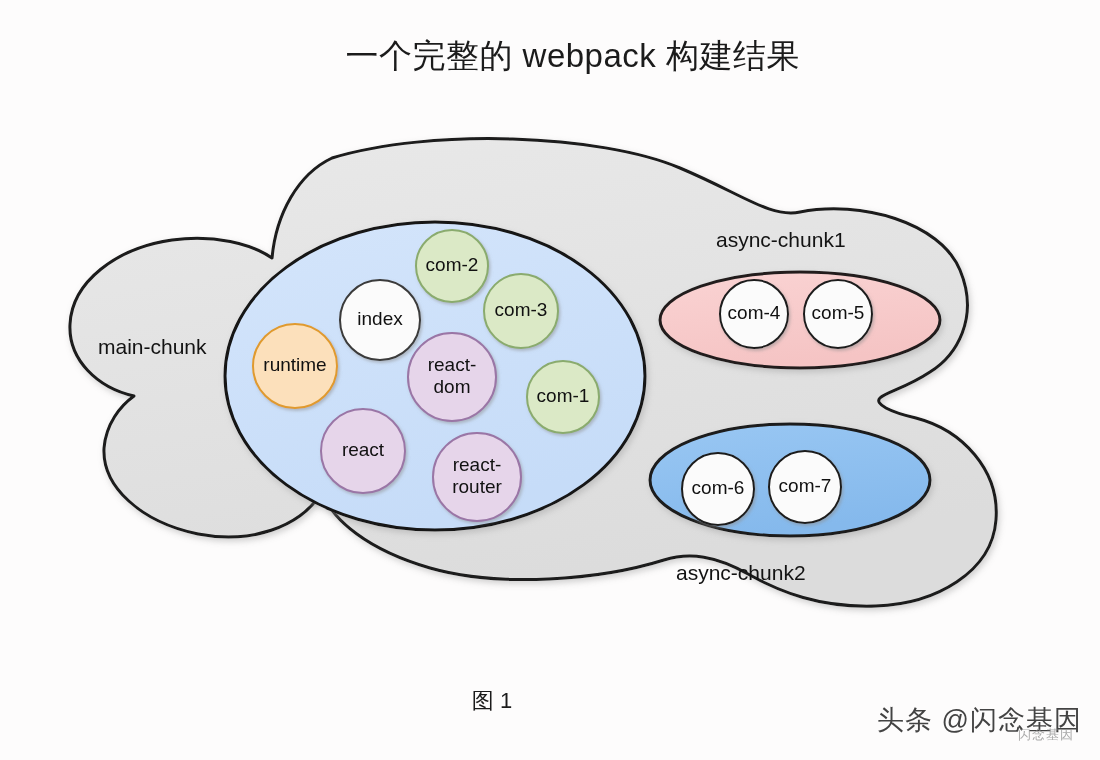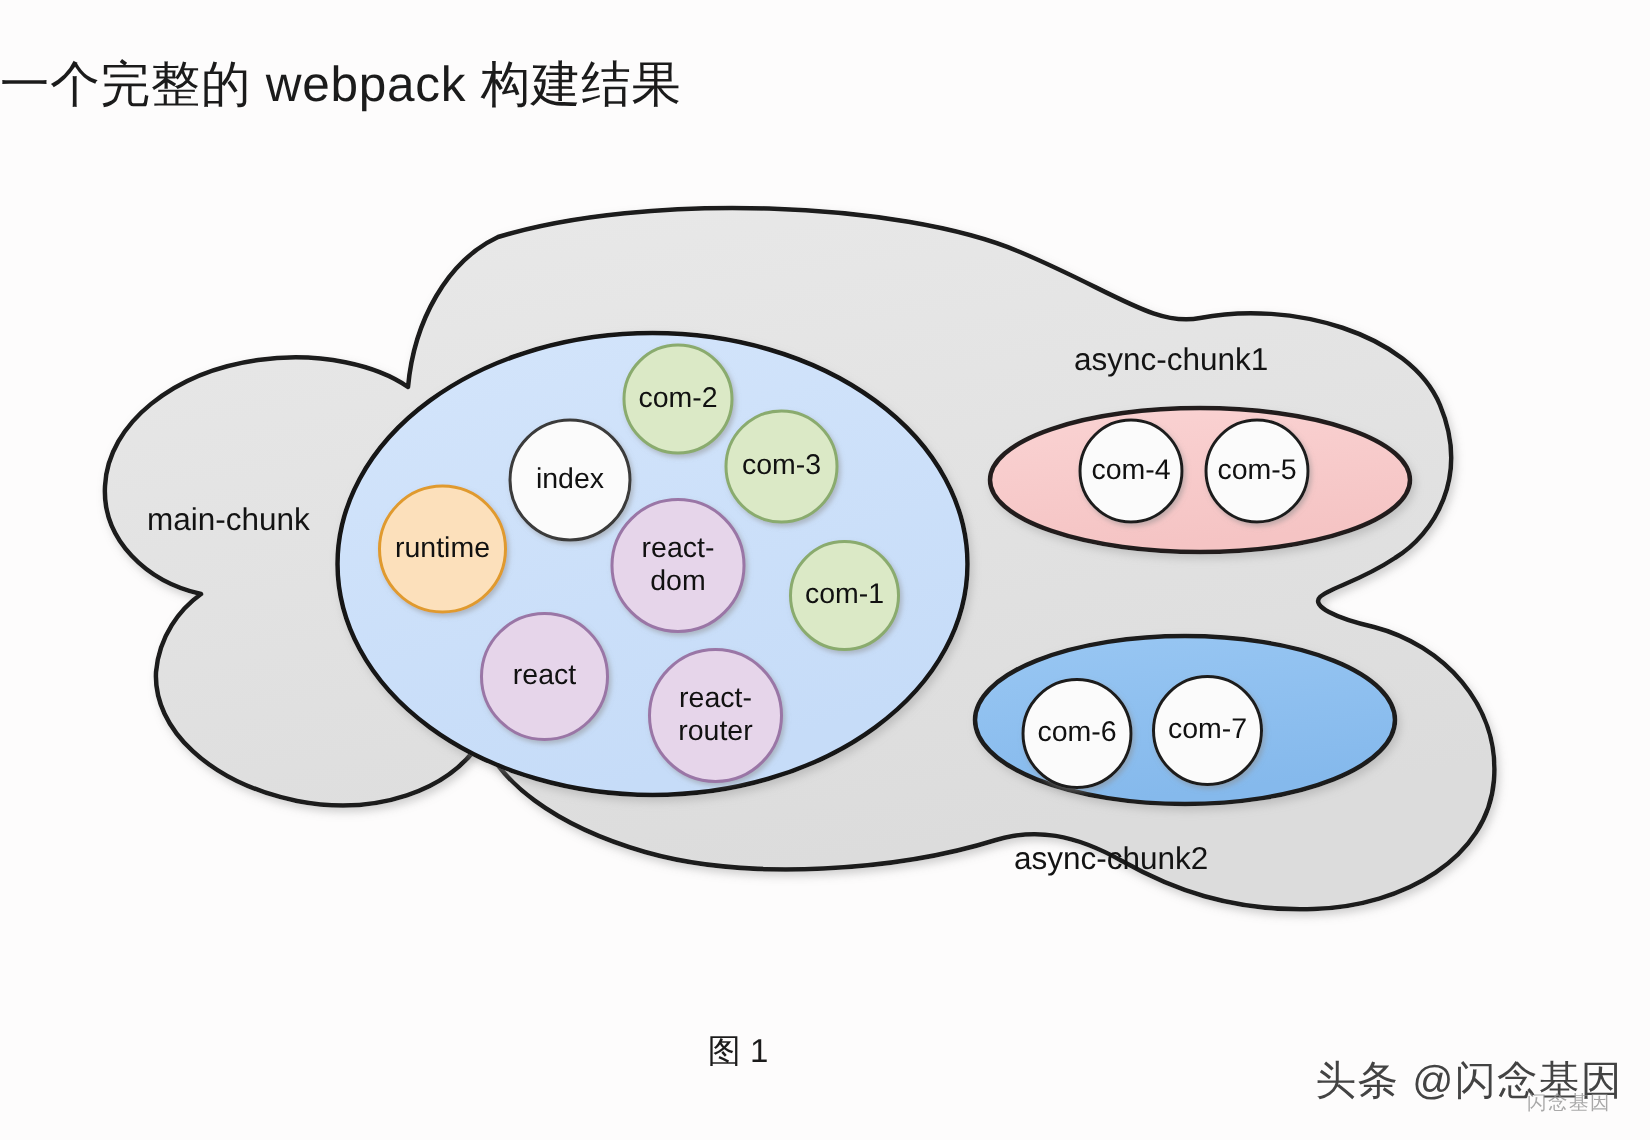--- a/index.html
+++ b/index.html
@@ -20,21 +20,21 @@
     position: absolute;
     inset: 0;
     width: 1100px;
     height: 760px;
   }
   .diagram-title {
     position: absolute;
     left: 0;
     top: 34px;
     width: 1100px;
-    text-align: left;
+    text-align: right;
     font-size: 33px;
     color: #1b1b1b;
     letter-spacing: 0.5px;
     font-weight: 400;
     padding-right: 300px;
     box-sizing: border-box;
     white-space: nowrap;
   }
   .figure-caption {
     position: absolute;

